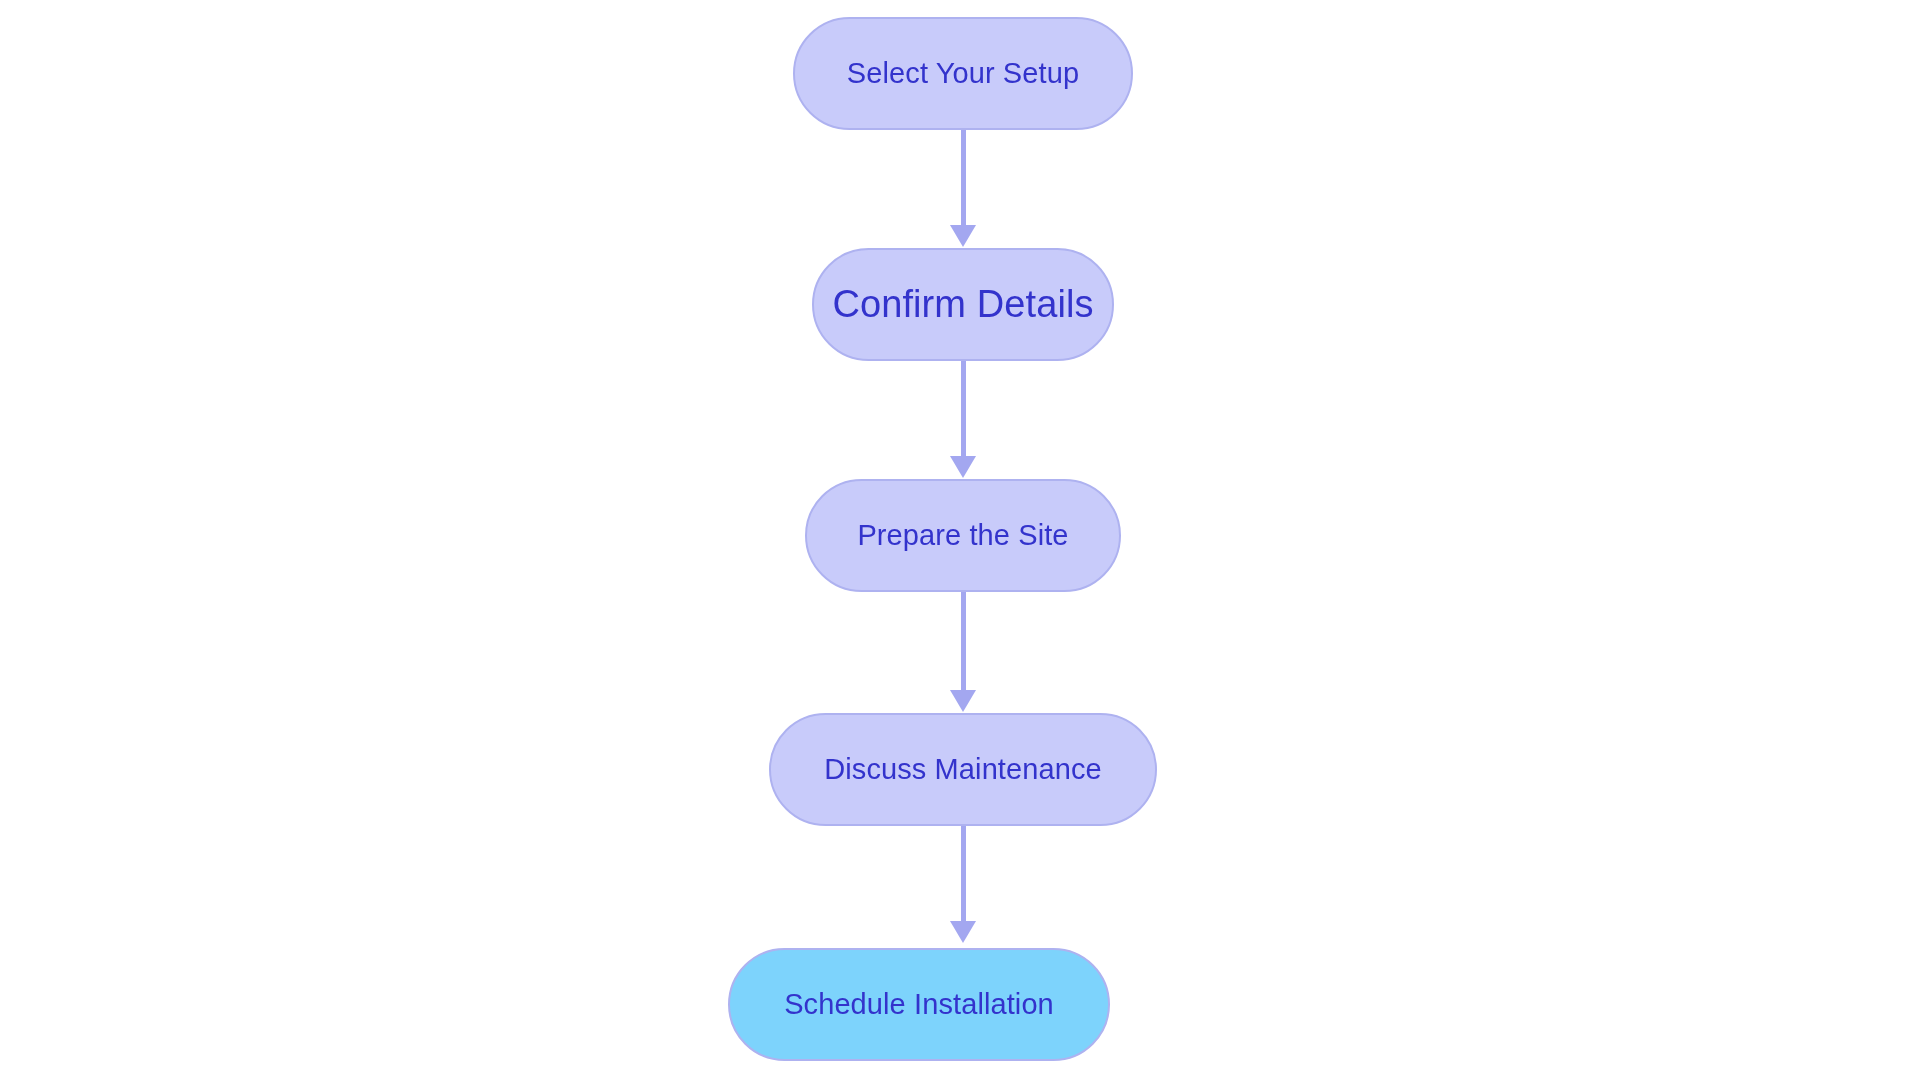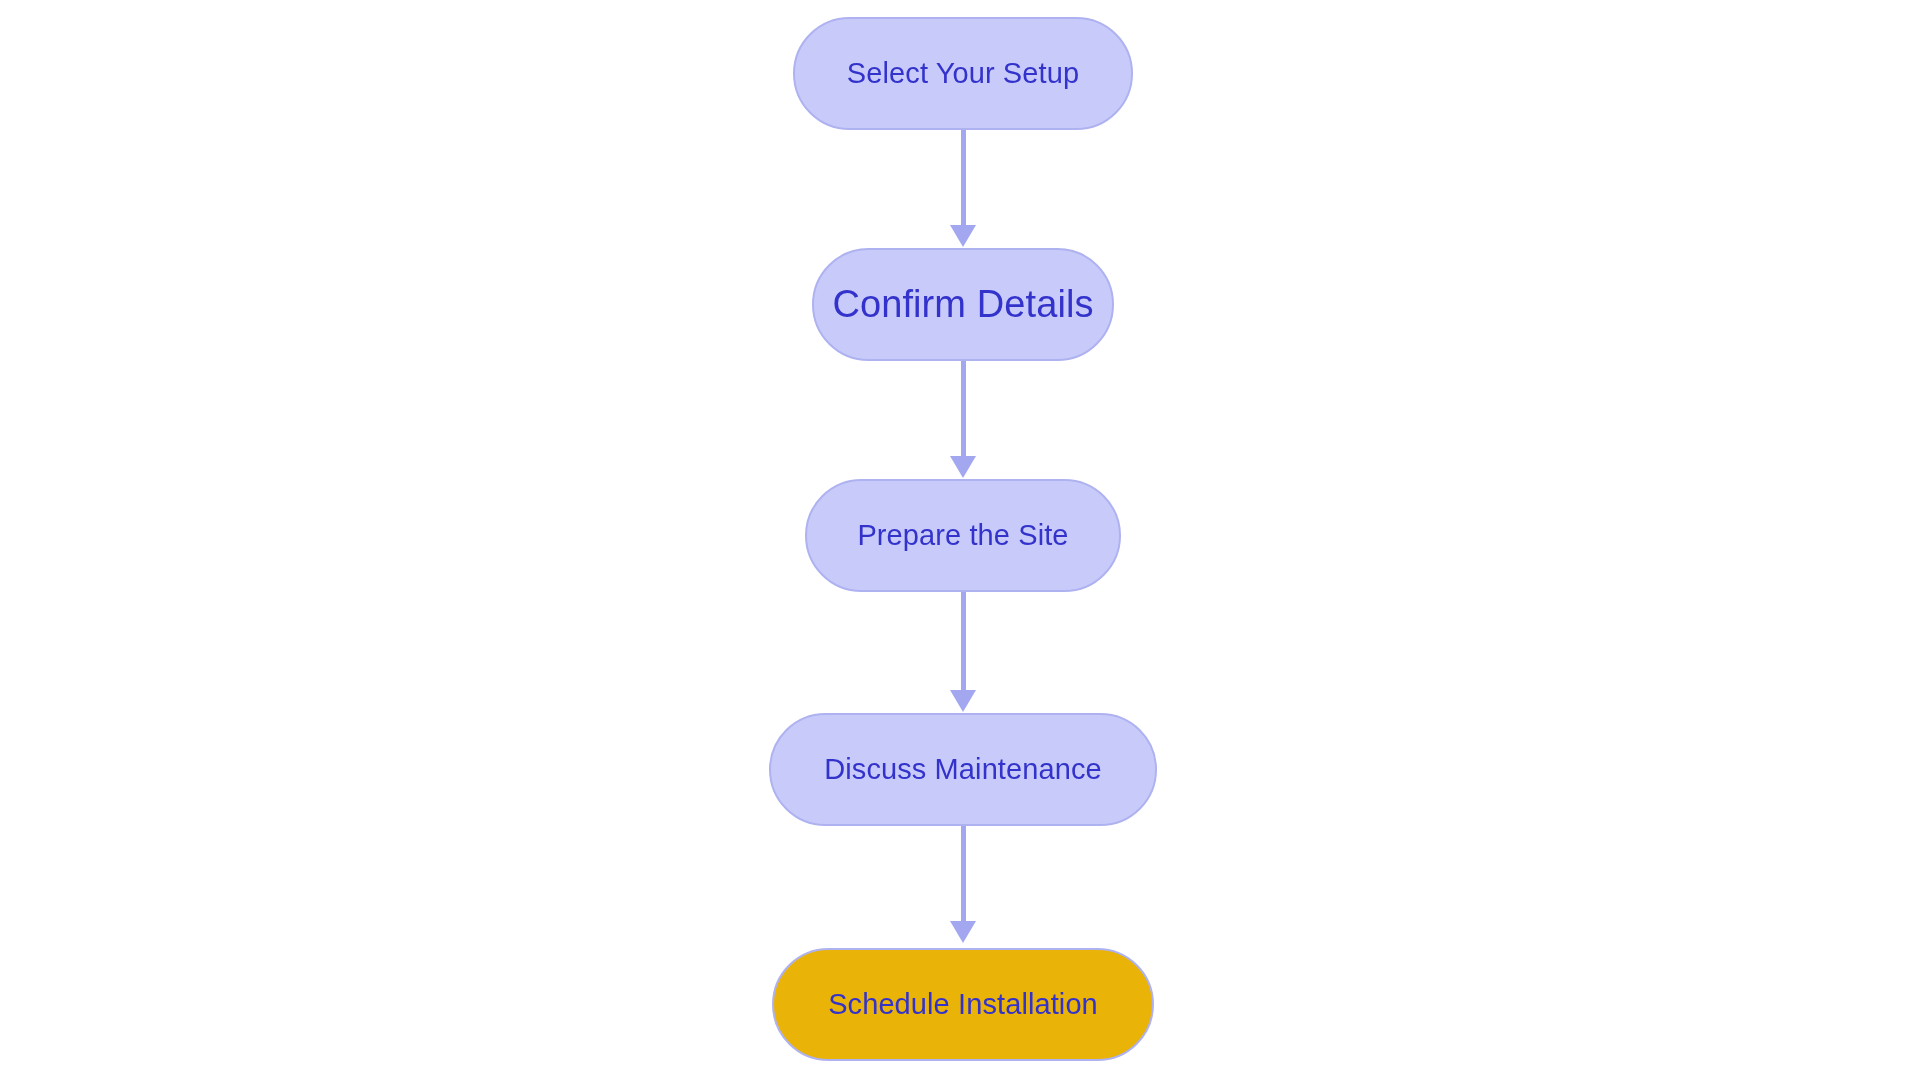--- a/index.html
+++ b/index.html
@@ -98,18 +98,18 @@
     </div>
     <div class="flow-node" style="width: 302px; left: 963px; top: 247.5px; background: rgb(200, 203, 250); border-color: rgb(174, 178, 240);">
       <span class="flow-node-label" style="color: rgb(51, 51, 204); font-size: 38px;">Confirm Details</span>
     </div>
     <div class="flow-node" style="width: 388px; left: 963px; top: 712.5px; background: rgb(200, 203, 250); border-color: rgb(174, 178, 240);">
       <span class="flow-node-label" style="color: rgb(51, 51, 204); font-size: 29px;">Discuss Maintenance</span>
     </div>
     <div class="flow-node" style="width: 316px; left: 963px; top: 478.5px; background: rgb(200, 203, 250); border-color: rgb(174, 178, 240);">
       <span class="flow-node-label" style="color: rgb(51, 51, 204); font-size: 29px;">Prepare the Site</span>
     </div>
-    <div class="flow-node" style="width: 382px; left: 963px; top: 947.5px; background: #eab308; border-color: rgb(174, 178, 240);">
+    <div class="flow-node" style="width: 382px; left: 919px; top: 947.5px; background: #7dd3fc; border-color: rgb(174, 178, 240);">
       <span class="flow-node-label" style="color: rgb(51, 51, 204); font-size: 29px;">Schedule Installation</span>
     </div>
 
   </div>
 </div>
 
 </body></html>

